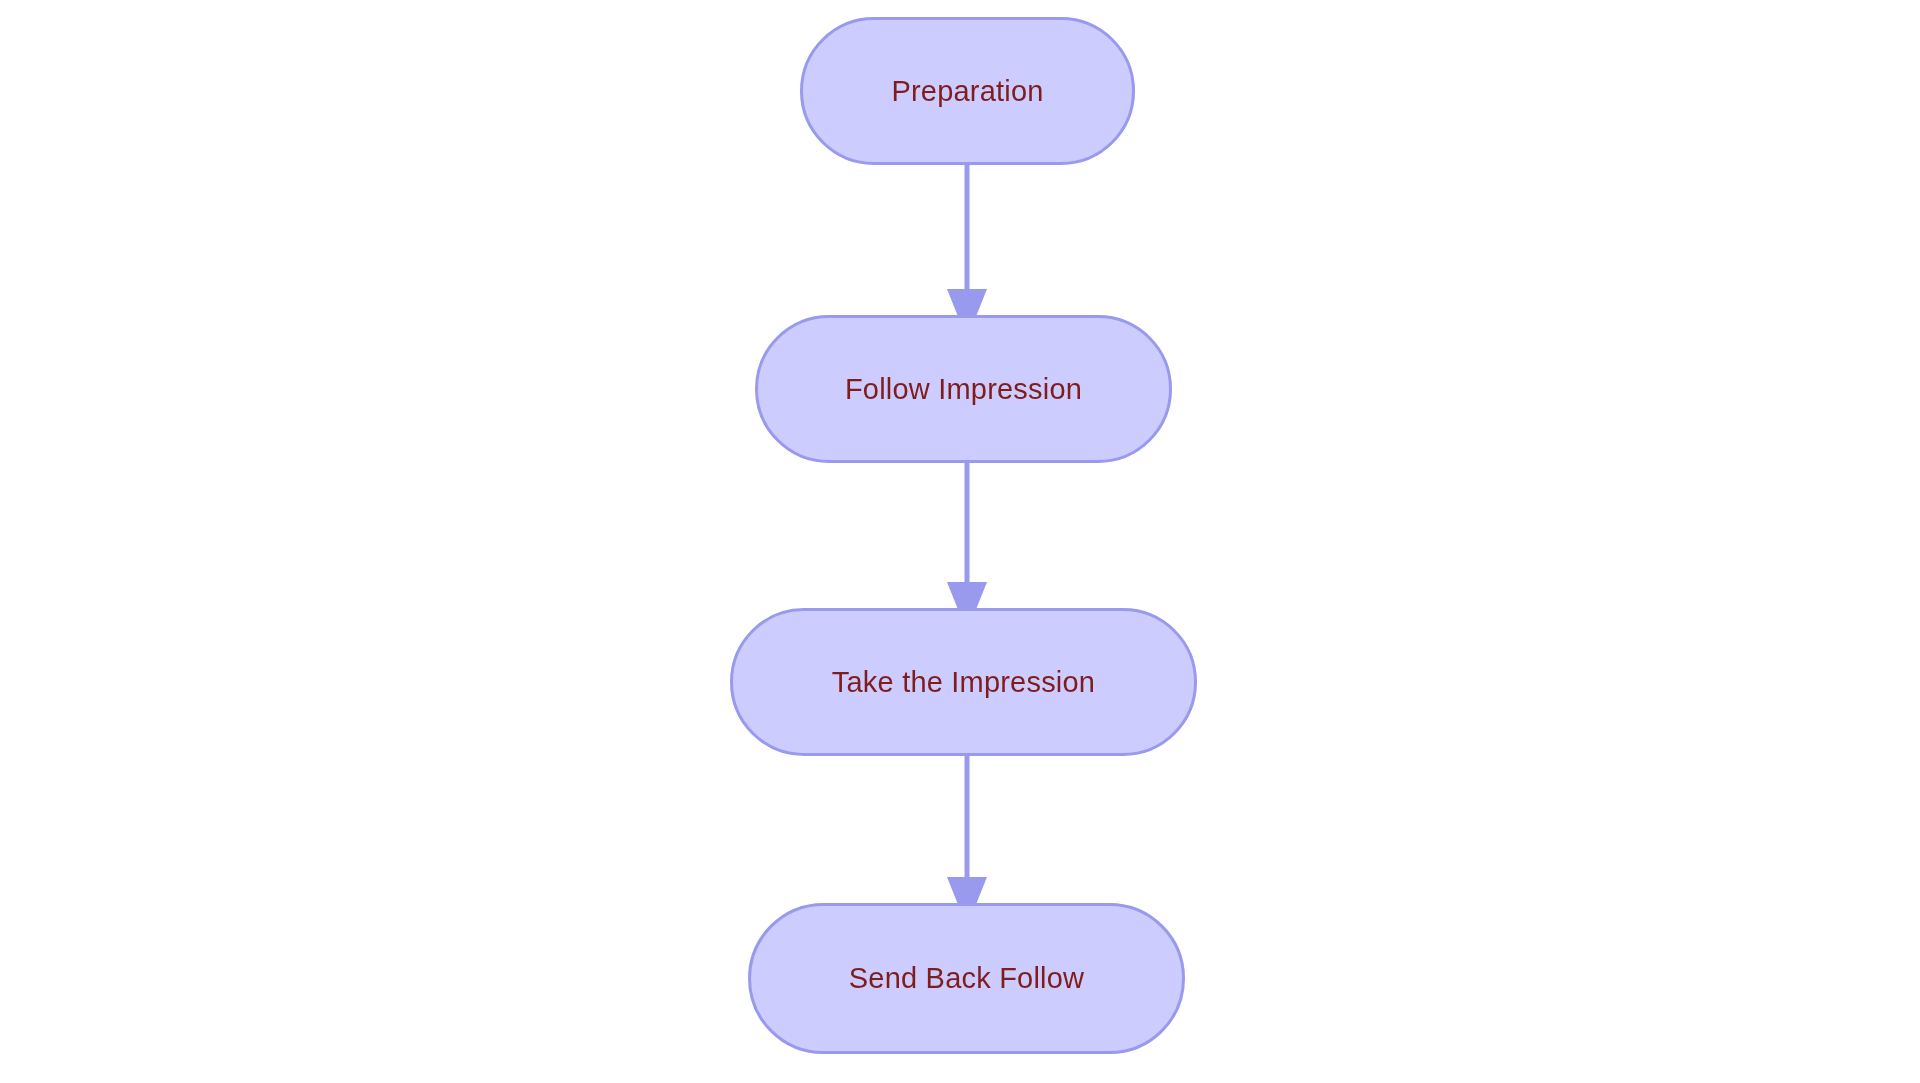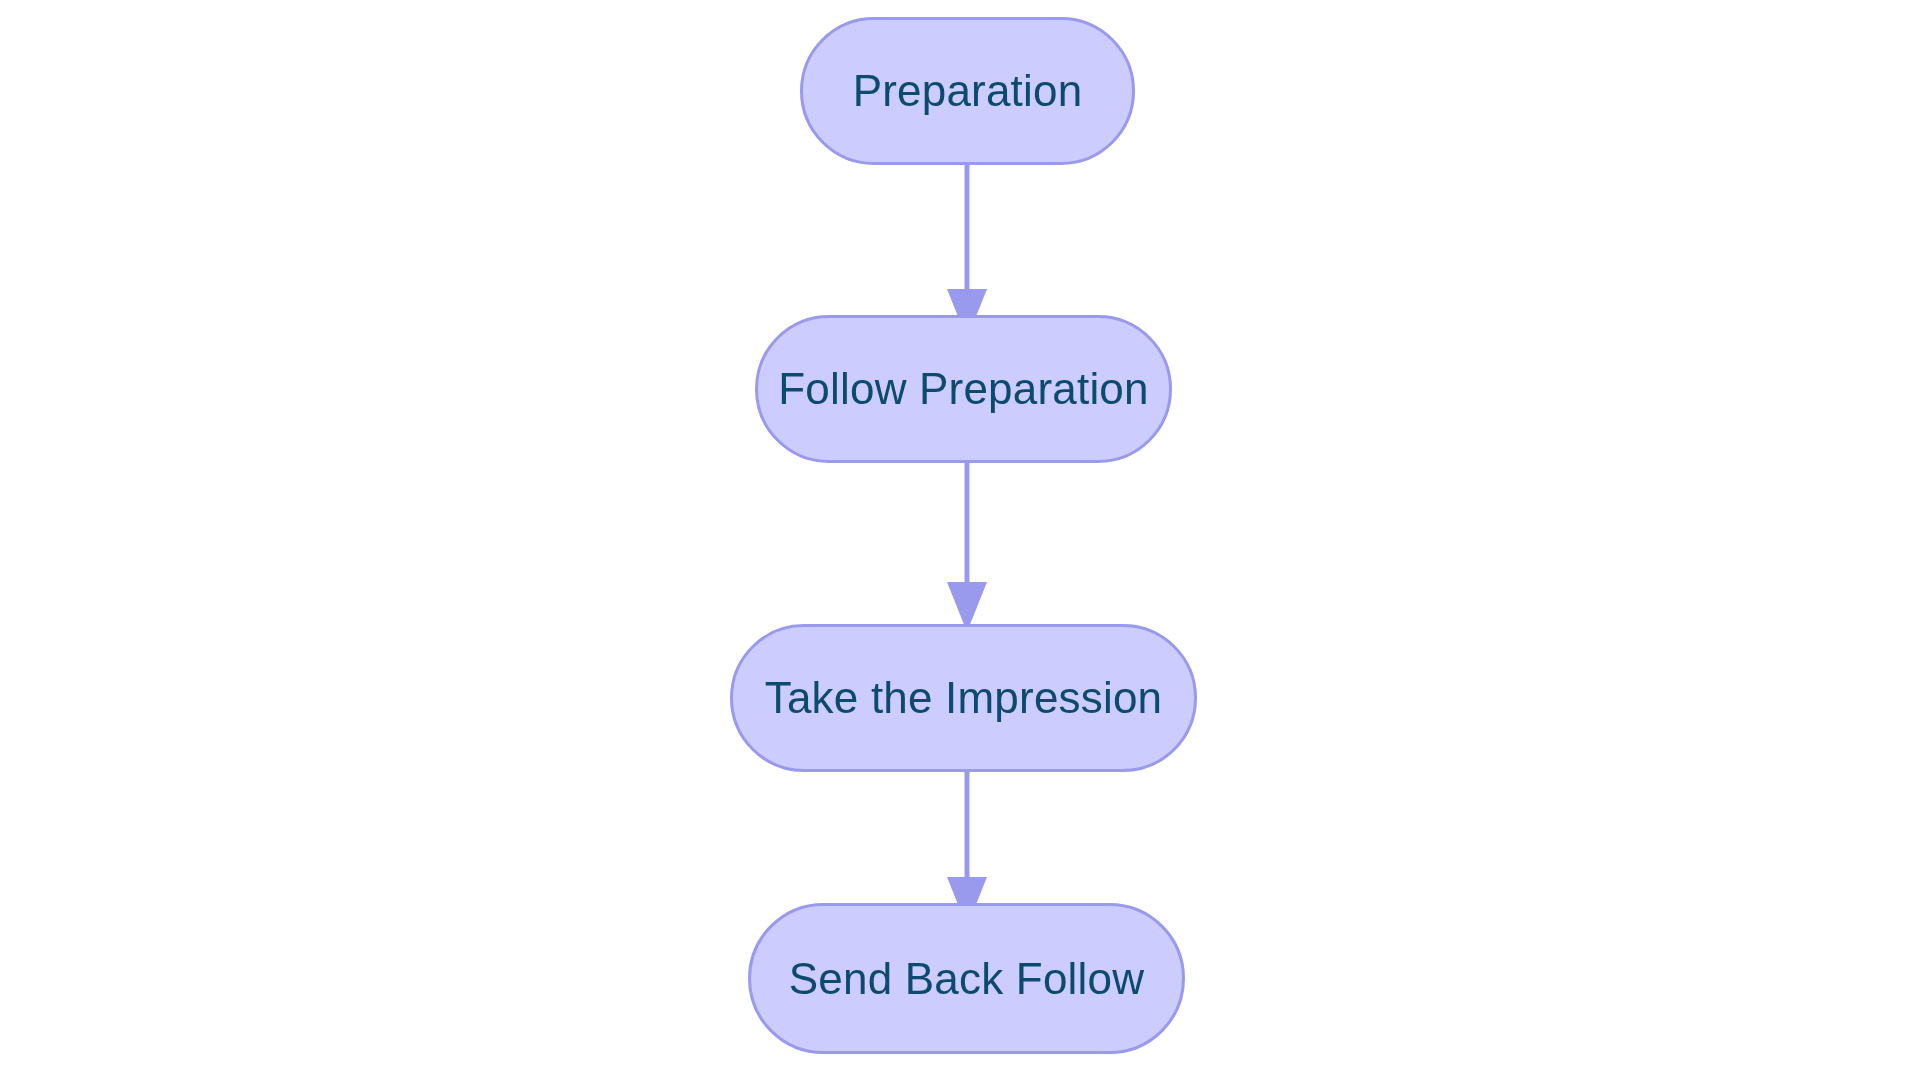--- a/index.html
+++ b/index.html
@@ -29,32 +29,32 @@
     border: 3px solid #9999ee;
     border-radius: 999px;
     display: flex;
     align-items: center;
     justify-content: center;
     color: #3333cc;
   }
 
   .flow-node-label {
     font-family: "Liberation Sans", sans-serif;
-    font-size: 44px;
+    font-size: 29px;
     font-weight: 400;
     line-height: 1;
-    color: #0c4a6e;
+    color: #7f1d1d;
     white-space: nowrap;
     letter-spacing: 0.2px;
   }
 
   
   #node-preparation      { left: 800px; top: 17px;   width: 335px; height: 148px; }
   #node-follow-guidelines{ left: 755px; top: 315px;  width: 417px; height: 148px; }
-  #node-take-impression  { left: 730px; top: 608px;  width: 467px; height: 148px; margin-top: 16px; }
+  #node-take-impression  { left: 730px; top: 608px;  width: 467px; height: 148px; }
   #node-send-back        { left: 748px; top: 903px;  width: 437px; height: 151px; }
 
   
   .flow-connector {
     position: absolute;
     left: 0;
     top: 0;
     width: 1920px;
     height: 1083px;
     pointer-events: none;
@@ -83,21 +83,21 @@
     <g>
       <line x1="967" y1="756" x2="967" y2="878" stroke="#9999ee" stroke-width="5" marker-end="url(#arrowhead)"></line>
     </g>
   </svg>
 
   <div class="flow-node" id="node-preparation">
     <span class="flow-node-label">Preparation</span>
   </div>
 
   <div class="flow-node" id="node-follow-guidelines">
-    <span class="flow-node-label">Follow Preparation</span>
+    <span class="flow-node-label">Follow Impression</span>
   </div>
 
   <div class="flow-node" id="node-take-impression">
     <span class="flow-node-label">Take the Impression</span>
   </div>
 
   <div class="flow-node" id="node-send-back">
     <span class="flow-node-label">Send Back Follow</span>
   </div>
 

